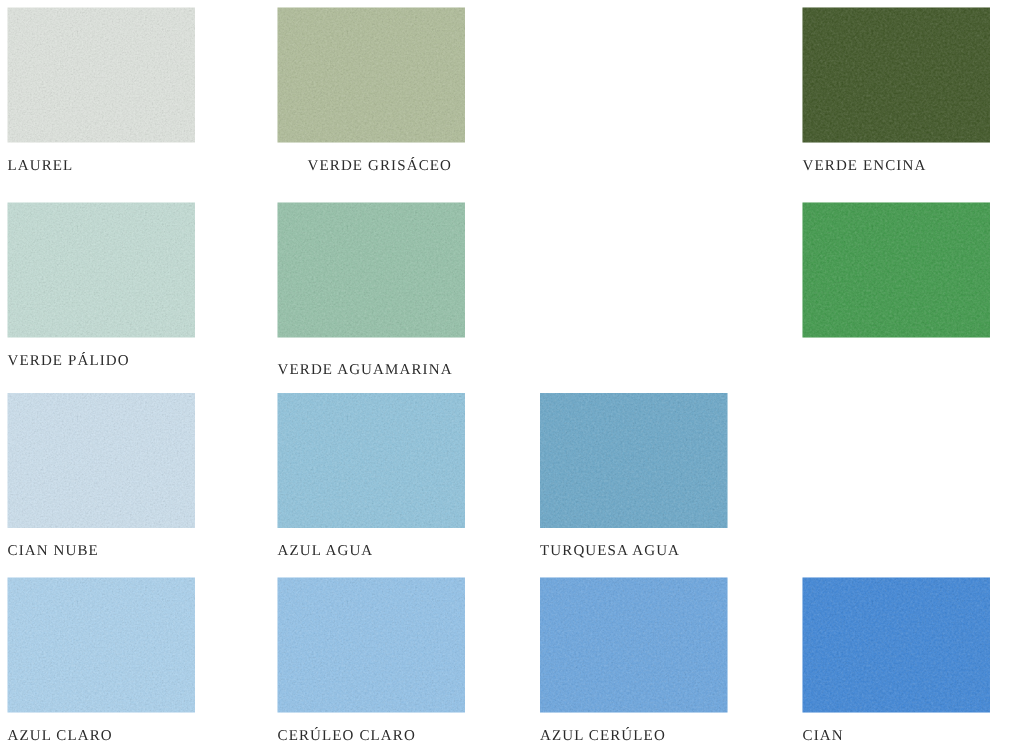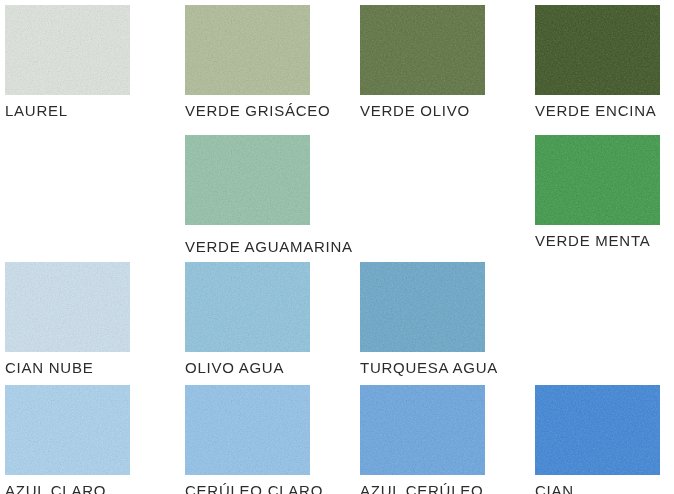--- a/index.html
+++ b/index.html
@@ -48,26 +48,26 @@
   .swatch .grain-light {
     position: absolute;
     inset: 0;
     opacity: 0.22;
     mix-blend-mode: screen;
     pointer-events: none;
   }
 
   .label {
     margin-top: 9px;
-    font-size: 15px;
+    font-size: 10px;
     line-height: 13px;
     letter-spacing: 0.75px;
     color: #2b2b2b;
     white-space: nowrap;
-    font-family: Liberation Sans, sans-serif;
+    font-family: Liberation Serif, serif;
   }
 
   
   .col0 { left: 5px; }
   .col1 { left: 185px; }
   .col2 { left: 360px; }
   .col3 { left: 535px; }
 
   
   .row0 { top: 5px; }
@@ -106,65 +106,64 @@
     </div>
     <div class="cell col1 row0">
       <div class="swatch" style="background-color: rgb(176, 189, 153);">
         <div class="grain"><svg width="125" height="90">
             <rect width="125" height="90" filter="url(#grainDark)"></rect>
           </svg></div>
         <div class="grain-light"><svg width="125" height="90">
             <rect width="125" height="90" filter="url(#grainLight)"></rect>
           </svg></div>
       </div>
-      <div class="label" style="color: rgb(43, 43, 43);">VERDE GRISÁCEO</div>
-    </div>
-    <div class="cell col2 row0">
-      <div class="swatch" style="background-color: rgb(94, 115, 65);">
-        <div class="grain"><svg width="125" height="90">
-            <rect width="125" height="90" filter="url(#grainDark)"></rect>
-          </svg></div>
-        <div class="grain-light"><svg width="125" height="90">
-            <rect width="125" height="90" filter="url(#grainLight)"></rect>
-          </svg></div>
-      </div>
-      <div class="label" style="color: rgb(43, 43, 43);">VERDE OLIVO</div>
+      <div class="label" style="color: rgb(43, 43, 43); margin-left: 20px;">VERDE GRISÁCEO</div>
     </div>
     <div class="cell col3 row0">
       <div class="swatch" style="background-color: rgb(61, 84, 35);">
         <div class="grain"><svg width="125" height="90">
             <rect width="125" height="90" filter="url(#grainDark)"></rect>
           </svg></div>
         <div class="grain-light"><svg width="125" height="90">
             <rect width="125" height="90" filter="url(#grainLight)"></rect>
           </svg></div>
       </div>
       <div class="label" style="color: rgb(43, 43, 43);">VERDE ENCINA</div>
     </div>
+    <div class="cell col0 row1">
+      <div class="swatch" style="background-color: rgb(195, 221, 213);">
+        <div class="grain"><svg width="125" height="90">
+            <rect width="125" height="90" filter="url(#grainDark)"></rect>
+          </svg></div>
+        <div class="grain-light"><svg width="125" height="90">
+            <rect width="125" height="90" filter="url(#grainLight)"></rect>
+          </svg></div>
+      </div>
+      <div class="label" style="color: rgb(43, 43, 43);">VERDE PÁLIDO</div>
+    </div>
     <div class="cell col1 row1">
       <div class="swatch" style="background-color: rgb(149, 194, 169);">
         <div class="grain"><svg width="125" height="90">
             <rect width="125" height="90" filter="url(#grainDark)"></rect>
           </svg></div>
         <div class="grain-light"><svg width="125" height="90">
             <rect width="125" height="90" filter="url(#grainLight)"></rect>
           </svg></div>
       </div>
       <div class="label" style="color: rgb(43, 43, 43); margin-top: 15px;">VERDE AGUAMARINA</div>
     </div>
     <div class="cell col3 row1">
       <div class="swatch" style="background-color: rgb(62, 153, 73);">
         <div class="grain"><svg width="125" height="90">
             <rect width="125" height="90" filter="url(#grainDark)"></rect>
           </svg></div>
         <div class="grain-light"><svg width="125" height="90">
             <rect width="125" height="90" filter="url(#grainLight)"></rect>
           </svg></div>
       </div>
-      <div class="label" style="color: rgb(43, 43, 43);">VERDE MENTA</div>
     </div>
     <div class="cell col0 row2">
       <div class="swatch" style="background-color: rgb(204, 224, 238);">
         <div class="grain"><svg width="125" height="90">
             <rect width="125" height="90" filter="url(#grainDark)"></rect>
           </svg></div>
         <div class="grain-light"><svg width="125" height="90">
             <rect width="125" height="90" filter="url(#grainLight)"></rect>
           </svg></div>
       </div>
@@ -172,21 +171,21 @@
     </div>
     <div class="cell col1 row2">
       <div class="swatch" style="background-color: rgb(144, 196, 221);">
         <div class="grain"><svg width="125" height="90">
             <rect width="125" height="90" filter="url(#grainDark)"></rect>
           </svg></div>
         <div class="grain-light"><svg width="125" height="90">
             <rect width="125" height="90" filter="url(#grainLight)"></rect>
           </svg></div>
       </div>
-      <div class="label" style="color: rgb(43, 43, 43);">OLIVO AGUA</div>
+      <div class="label" style="color: rgb(43, 43, 43);">AZUL AGUA</div>
     </div>
     <div class="cell col2 row2">
       <div class="swatch" style="background-color: rgb(107, 168, 201);">
         <div class="grain"><svg width="125" height="90">
             <rect width="125" height="90" filter="url(#grainDark)"></rect>
           </svg></div>
         <div class="grain-light"><svg width="125" height="90">
             <rect width="125" height="90" filter="url(#grainLight)"></rect>
           </svg></div>
       </div>

